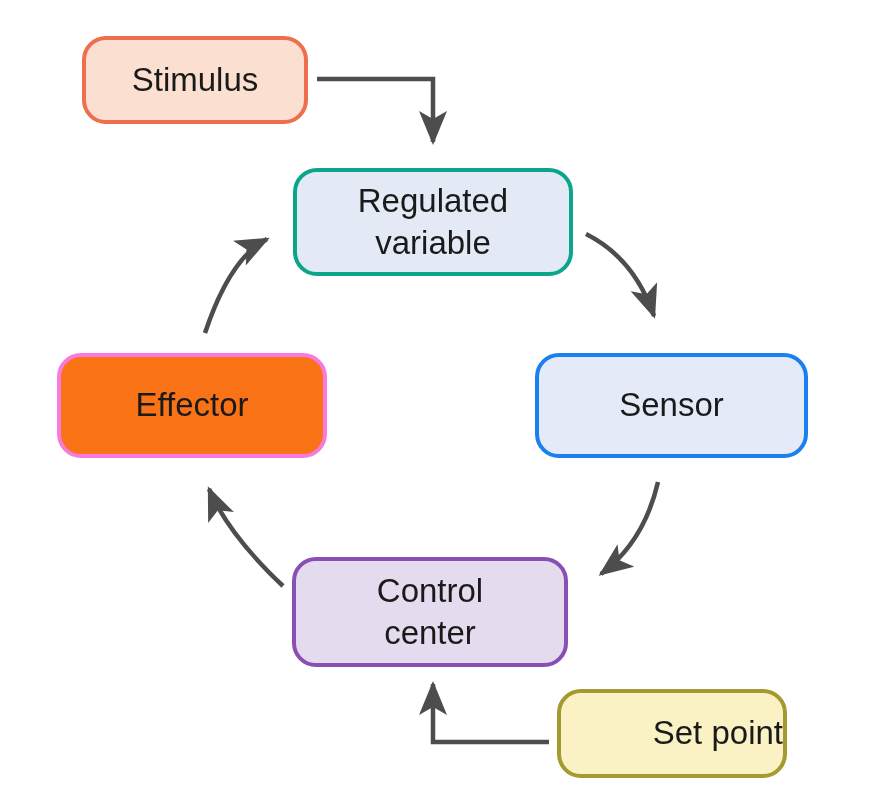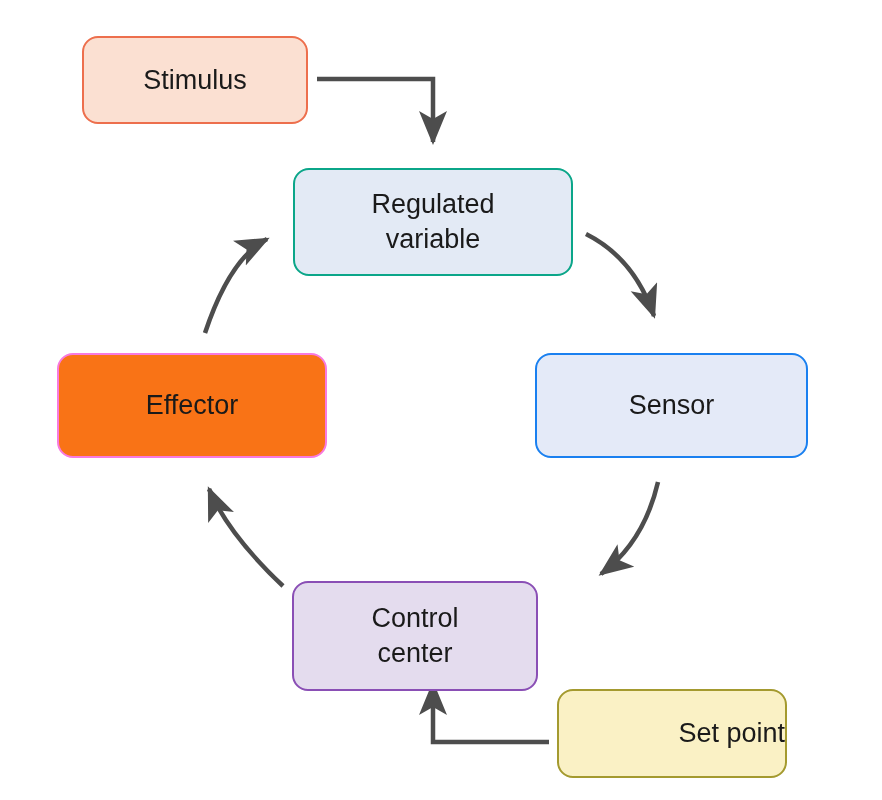--- a/index.html
+++ b/index.html
@@ -18,35 +18,35 @@
   }
   .arrow {
     fill: none;
     stroke: var(--arrow-color, #4d4d4d);
     stroke-width: 4.5;
   }
   .arrowhead { fill: var(--arrow-color, #4d4d4d); }
   .node {
     position: absolute;
     box-sizing: border-box;
-    border: 2px solid #737373;
-    border-radius: 16px;
+    border: 4px solid #737373;
+    border-radius: 24px;
     display: flex;
     align-items: center;
     justify-content: center;
     text-align: center;
-    font-size: 27px;
+    font-size: 33px;
     line-height: 1.28;
     color: #1a1a1a;
   }
   .node .label { display: inline-block; max-width: 160px; }
   #n-stimulus  { left:  82px; top:  36px; width: 226px; height:  88px; }
   #n-regulated { left: 293px; top: 152px; width: 280px; height: 108px; }
   #n-sensor    { left: 535px; top: 353px; width: 273px; height: 105px; }
-  #n-control   { left: 292px; top: 581px; width: 246px; height: 110px; }
+  #n-control   { left: 292px; top: 557px; width: 276px; height: 110px; }
   #n-effector  { left:  57px; top: 353px; width: 270px; height: 105px; }
   #n-setpoint  { left: 557px; top: 689px; width: 230px; height:  89px; }
 </style>
 </head>
 <body>
 
 <div class="canvas" style="--arrow-color: #4d4d4d; background: rgb(255, 255, 255); color: rgb(26, 26, 26);">
 
   <svg class="arrows-layer" width="882" height="800" viewBox="0 0 882 800" xmlns="http://www.w3.org/2000/svg">
     <defs>

